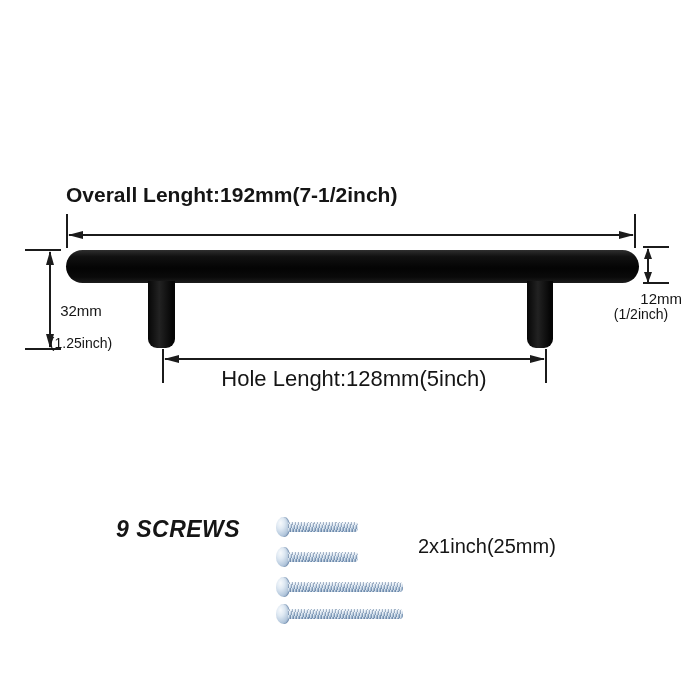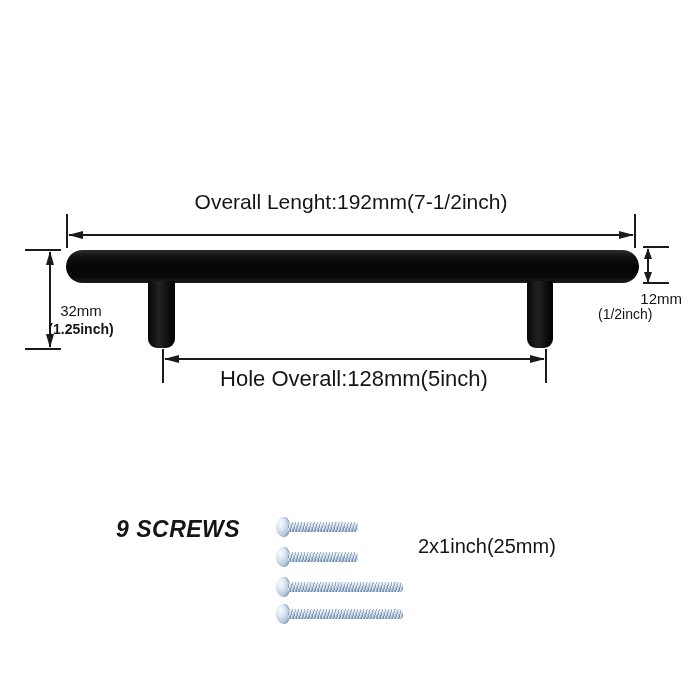--- a/index.html
+++ b/index.html
@@ -40,26 +40,26 @@
     border-radius:55% 38% 38% 55% / 50% 50% 50% 50%;
     background:radial-gradient(ellipse at 32% 30%,#f6f9fc 0%,#dfe9f3 30%,#b3c7dc 65%,#7f9ab9 100%);
     box-shadow:inset -1px 0 1px rgba(70,100,140,.55);}
   .screw .shaft{position:absolute;left:12px;top:5px;height:10px;border-radius:2px 4px 4px 2px;
     background:linear-gradient(180deg,#f2f7fb 0%,#d3dfec 28%,#acc2d8 62%,#8ba5c2 100%);}
   .screw .shaft::after{content:"";position:absolute;inset:0;border-radius:inherit;
     background:repeating-linear-gradient(105deg,rgba(255,255,255,0) 0 1px,rgba(55,85,125,.38) 1px 2px,rgba(255,255,255,.55) 2px 3px);}
   .screw.short .shaft{width:70px;}
   .screw.long  .shaft{width:115px;}
   
-  .dim-overall{left:66px;top:190px;width:570px;text-align:center;font-size:21px;}
+  .dim-overall{left:66px;top:183px;width:570px;font-size:21px;font-weight:bold;}
   .dim-hole{left:160px;top:366px;width:388px;text-align:center;font-size:22px;}
   .lbl-32{left:38px;top:302px;width:86px;text-align:center;font-size:15px;}
-  .lbl-125{left:28px;top:321px;width:106px;text-align:center;font-size:14px;font-weight:bold;}
+  .lbl-125{left:28px;top:335px;width:106px;text-align:center;font-size:14px;}
   .lbl-12{left:600px;top:290px;width:82px;text-align:right;font-size:15px;}
-  .lbl-half{left:598px;top:306px;width:86px;font-size:14px;}
+  .lbl-half{left:598px;top:306px;width:86px;text-align:center;font-size:14px;}
   .screws-title{left:116px;top:516px;font-size:23px;font-weight:bold;font-style:italic;letter-spacing:.5px;}
   .screws-sub{left:114px;top:552px;font-size:22px;}
   .screw-label-short{left:418px;top:511px;font-size:20px;margin-top:24px;}
   .screw-label-long{left:418px;top:573px;font-size:20px;}
 </style>
 </head>
 <body>
 
 <div class="stage">
 
@@ -80,21 +80,21 @@
 
   <div class="htick" style="left:643px;top:246px;width:26px;"></div>
   <div class="htick" style="left:643px;top:282px;width:26px;"></div>
   <div class="varrow small" style="left:647px;top:249px;height:33px;"></div>
   <div class="txt lbl-12">12mm</div>
   <div class="txt lbl-half">(1/2inch)</div>
 
   <div class="vtick" style="left:162px;top:349px;height:34px;"></div>
   <div class="vtick" style="left:545px;top:349px;height:34px;"></div>
   <div class="harrow" style="left:165px;top:358px;width:379px;"></div>
-  <div class="txt dim-hole">Hole Overall:128mm(5inch)</div>
+  <div class="txt dim-hole">Hole Lenght:128mm(5inch)</div>
 
   <div class="txt screws-title">9 SCREWS</div>
 
   <div class="screw short" style="left:276px;top:517px;">
     <span class="head"></span>
     <span class="shaft"></span>
   </div>
   <div class="screw short" style="left:276px;top:547px;">
     <span class="head"></span>
     <span class="shaft"></span>

